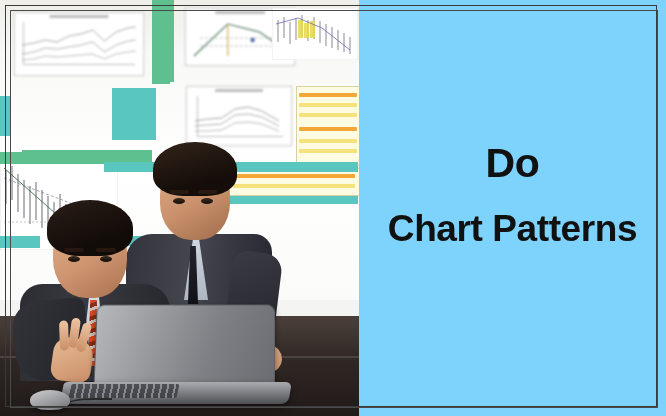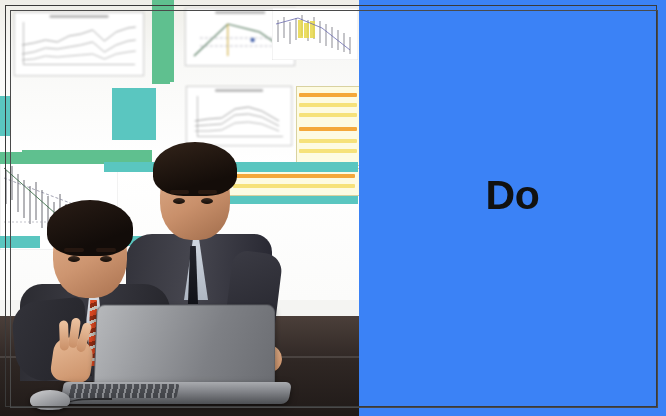--- a/index.html
+++ b/index.html
@@ -119,21 +119,21 @@
       background:repeating-linear-gradient(90deg,#33353a 0 5px,#8a8c90 5px 7px);
       opacity:.75;transform:skewX(-12deg);border-radius:2px;}
   #mouse{left:30px;top:390px;width:40px;height:20px;border-radius:50% 50% 44% 44%;
       background:linear-gradient(160deg,#cfd0d2 0%,#96989c 60%,#6f7175 100%);
       box-shadow:0 2px 4px rgba(0,0,0,.5);}
   #mouse-cable{left:66px;top:398px;width:46px;height:9px;
       border-top:2px solid #1b1b1d;border-radius:60% 0 0 0;opacity:.8;}
 
   
   .textpanel{position:absolute;left:359px;top:0;width:307px;height:416px;
-             background:#3b82f6;z-index:30;
+             background:#7dd3fc;z-index:30;
              display:flex;flex-direction:column;justify-content:center;align-items:center;}
   .headline{color:#111111;font-weight:700;letter-spacing:-0.4px;text-align:center;
             line-height:1.0;white-space:nowrap;}
   #headline-1{font-size:41px;margin-bottom:26px;}
   #headline-2{font-size:37px;margin-bottom:26px;}
   #headline-3{font-size:37px;}
 </style>
 </head>
 <body>
 
@@ -299,18 +299,19 @@
     <div class="laptop" id="laptop-lid"></div>
     <div class="laptop" id="laptop-base"></div>
     <div class="laptop" id="laptop-keys"></div>
     <div class="laptop" id="mouse-cable"></div>
     <div class="laptop" id="mouse"></div>
 
   </div>
 
   <div class="textpanel">
     <div class="headline" id="headline-1">Do</div>
+    <div class="headline" id="headline-2">Chart Patterns</div>
   </div>
 
   <div class="frame-outer"></div>
   <div class="frame-inner"></div>
 
 </div>
 
 </body></html>

